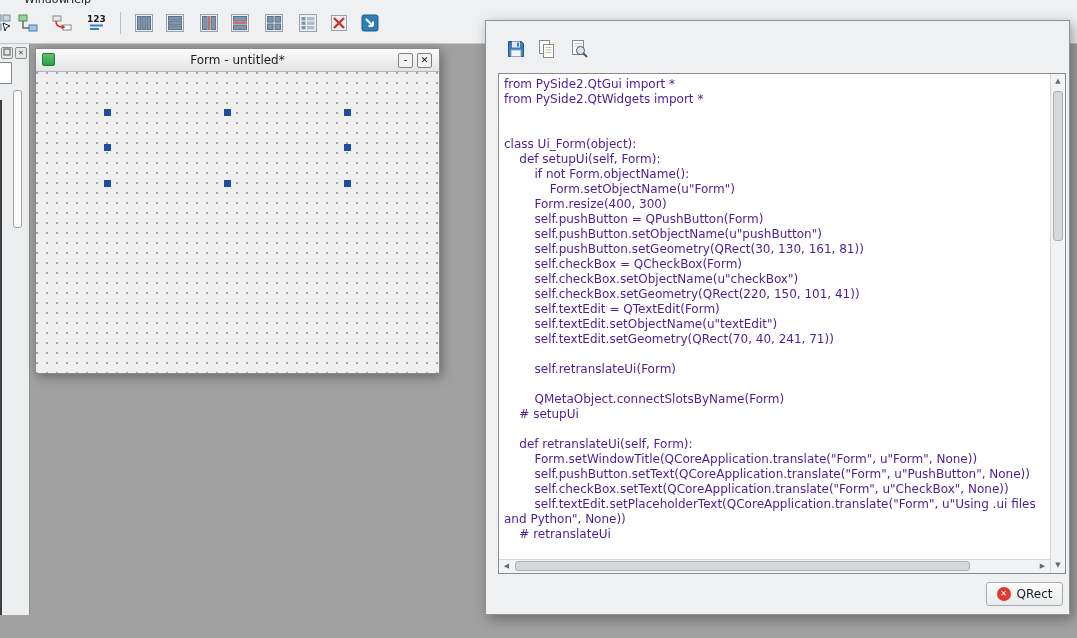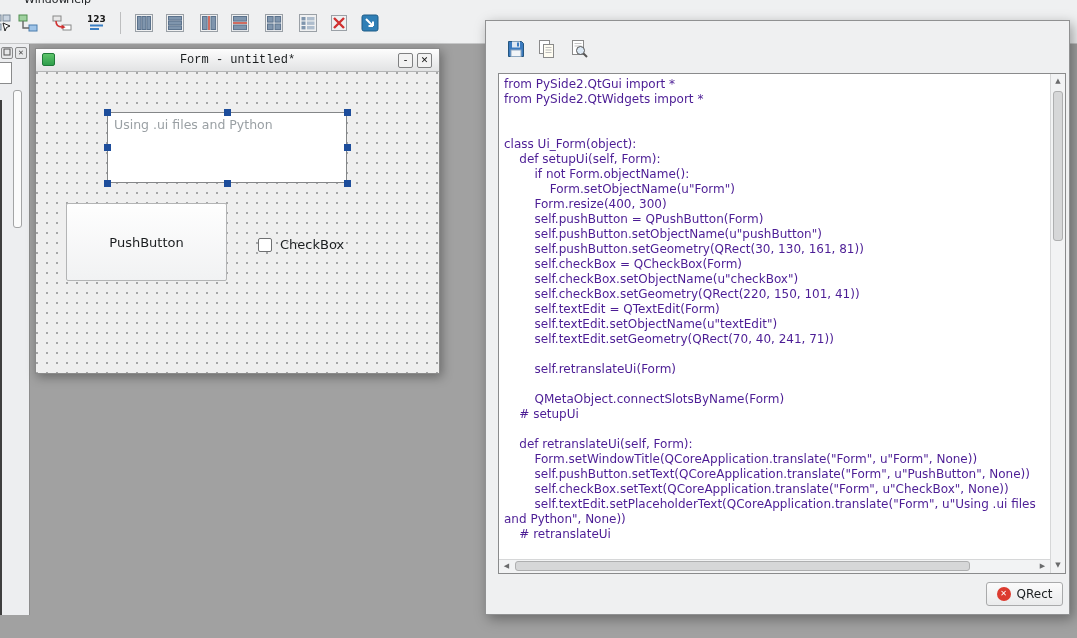--- a/index.html
+++ b/index.html
@@ -23,21 +23,21 @@
   .edge-line { position:absolute; left:0; top:100px; width:2px; height:515px; background:#3e3e3e; }
 
   
   .form-window { position:absolute; left:35px; top:48px; width:405px; height:326px; background:#f0f0f0;
                  border:1px solid #8a8a8a; box-shadow:2px 3px 10px rgba(0,0,0,.35); }
   .fw-titlebar { position:absolute; left:0; top:0; right:0; height:23px;
                  background:linear-gradient(#fdfdfd,#e2e3e4); border-bottom:1px solid #b4b5b6; }
   .fw-icon { position:absolute; left:6px; top:4px; width:13px; height:13px; border-radius:2px;
              background:linear-gradient(#5ec46a,#2e9e4b); border:1px solid #1f7a38;
              color:#fff; font-size:9px; font-weight:bold; line-height:11px; text-align:center; }
-  .fw-title { position:absolute; left:0; right:0; top:4px; text-align:center; font-size:12px; color:#1b1e20;font-family:Liberation Mono, monospace; }
+  .fw-title { position:absolute; left:0; right:0; top:4px; text-align:center; font-size:12px; color:#1b1e20; }
   .fw-ctl { position:absolute; top:4px; width:15px; height:15px; border:1px solid #7f8081; border-radius:2px;
             background:#f2f2f2; font-size:10px; line-height:12px; text-align:center; color:#111; }
   .fw-min { right:26px; }
   .fw-close { right:7px; font-weight:bold; font-size:9px; }
   .fw-canvas { position:absolute; left:0; top:23px; right:0; bottom:0; background-color:#efefef;
                background-image:radial-gradient(#a6a7a8 1px, transparent 1.3px);
                background-size:10px 10px; background-position:6px 6px; }
 
   .w-textedit { position:absolute; left:71px; top:40px; width:240px; height:71px; background:#fff; border:1px solid #848688; }
   .w-textedit .ph { display:block; padding:4px 6px; font-size:12.5px; color:#9aa0a4; }
@@ -195,39 +195,31 @@
 
   <div class="form-window">
     <div class="fw-titlebar">
       <span class="fw-icon"></span>
       <span class="fw-title">Form - untitled*</span>
       <span class="fw-ctl fw-min">-</span>
       <span class="fw-ctl fw-close">✕</span>
     </div>
     <div class="fw-canvas">
 
-      <div class="w-textedit">
-        <span class="ph">Using .ui files and Python</span>
-      </div>
 
       <div class="handle" style="left:68px;  top:37px"></div>
       <div class="handle" style="left:188px; top:37px"></div>
       <div class="handle" style="left:308px; top:37px"></div>
       <div class="handle" style="left:68px;  top:72px"></div>
       <div class="handle" style="left:308px; top:72px"></div>
       <div class="handle" style="left:68px;  top:108px"></div>
       <div class="handle" style="left:188px; top:108px"></div>
       <div class="handle" style="left:308px; top:108px"></div>
 
-      <div class="w-push">PushButton</div>
-
-      <div class="w-check">
-        <span class="cb-box"></span>
-        <span class="cb-label">CheckBox</span>
-      </div>
+
     </div>
   </div>
 
   <div class="dialog">
     <div class="dlg-btn" style="left:18px">
       <svg width="22" height="22">
           <path d="M3.5 3.5 h13 l2 2 v13 h-15 z" fill="#3a7abf" stroke="#25567f"></path>
           <rect x="7" y="3.5" width="8" height="6" fill="#dfe8f2"></rect>
           <rect x="12" y="4.5" width="2" height="4" fill="#3a7abf"></rect>
           <rect x="6" y="12" width="10" height="6.5" fill="#f2f5f8" stroke="#8fa8c0"></rect>

